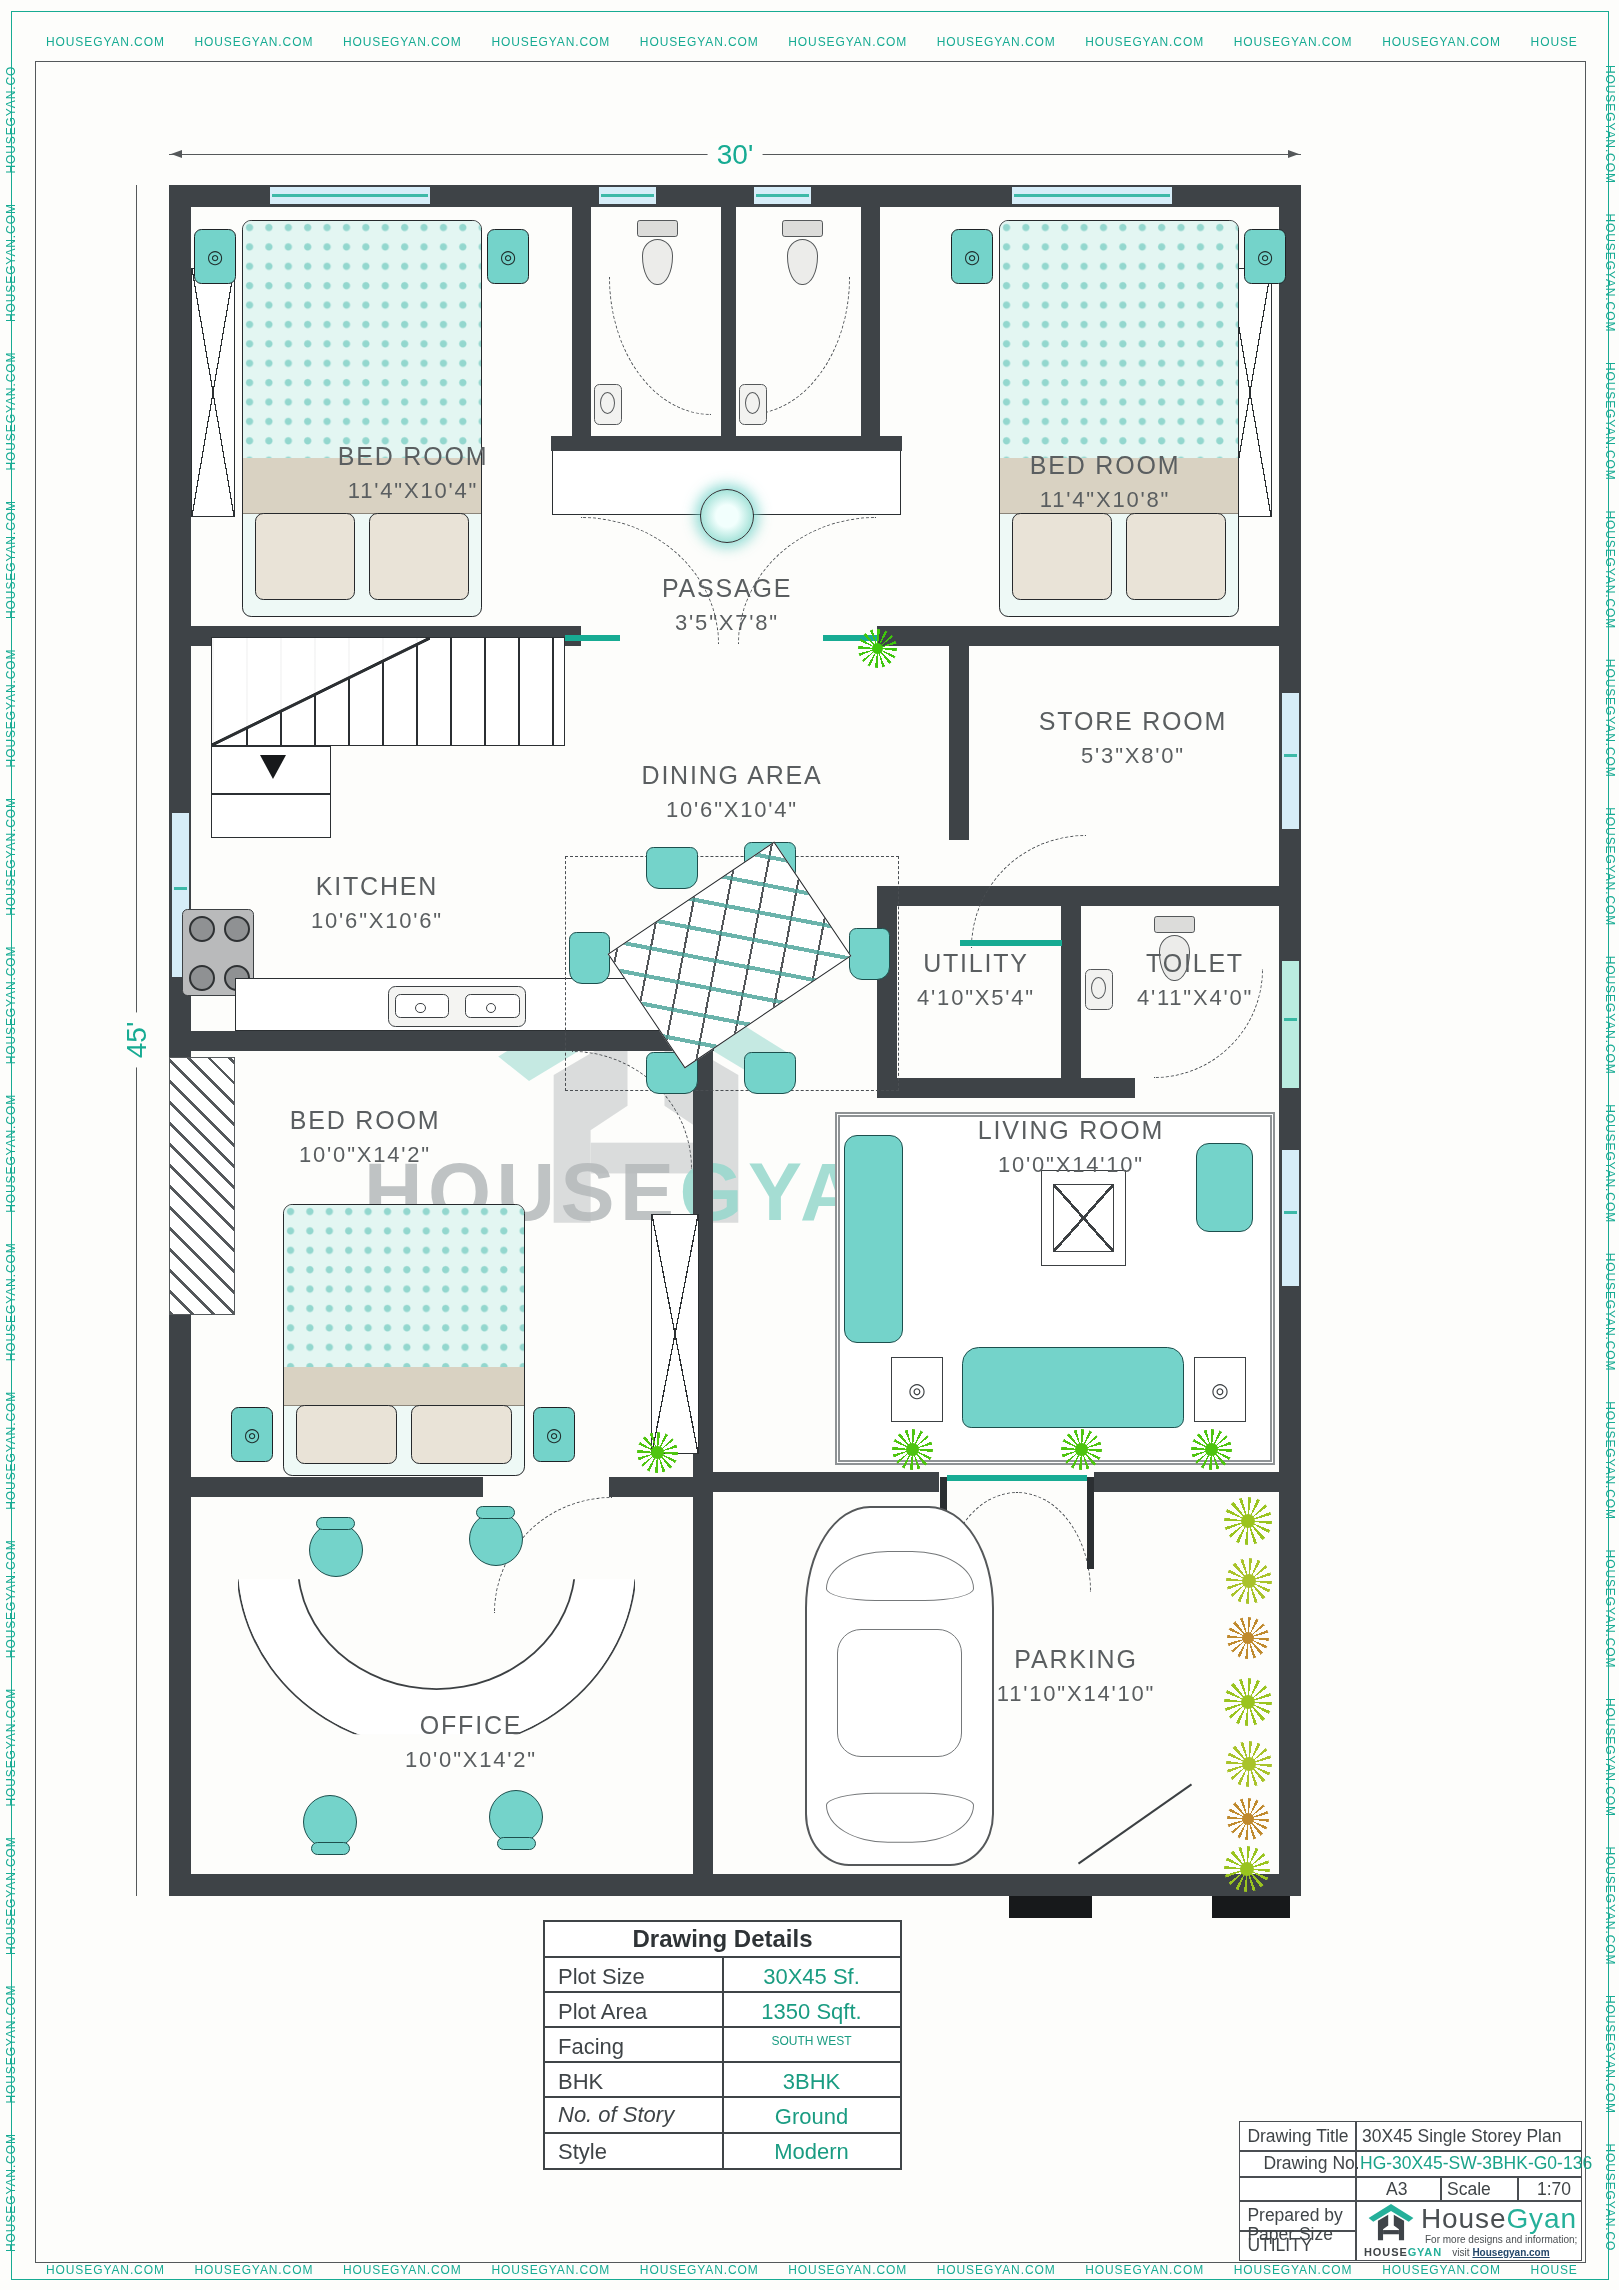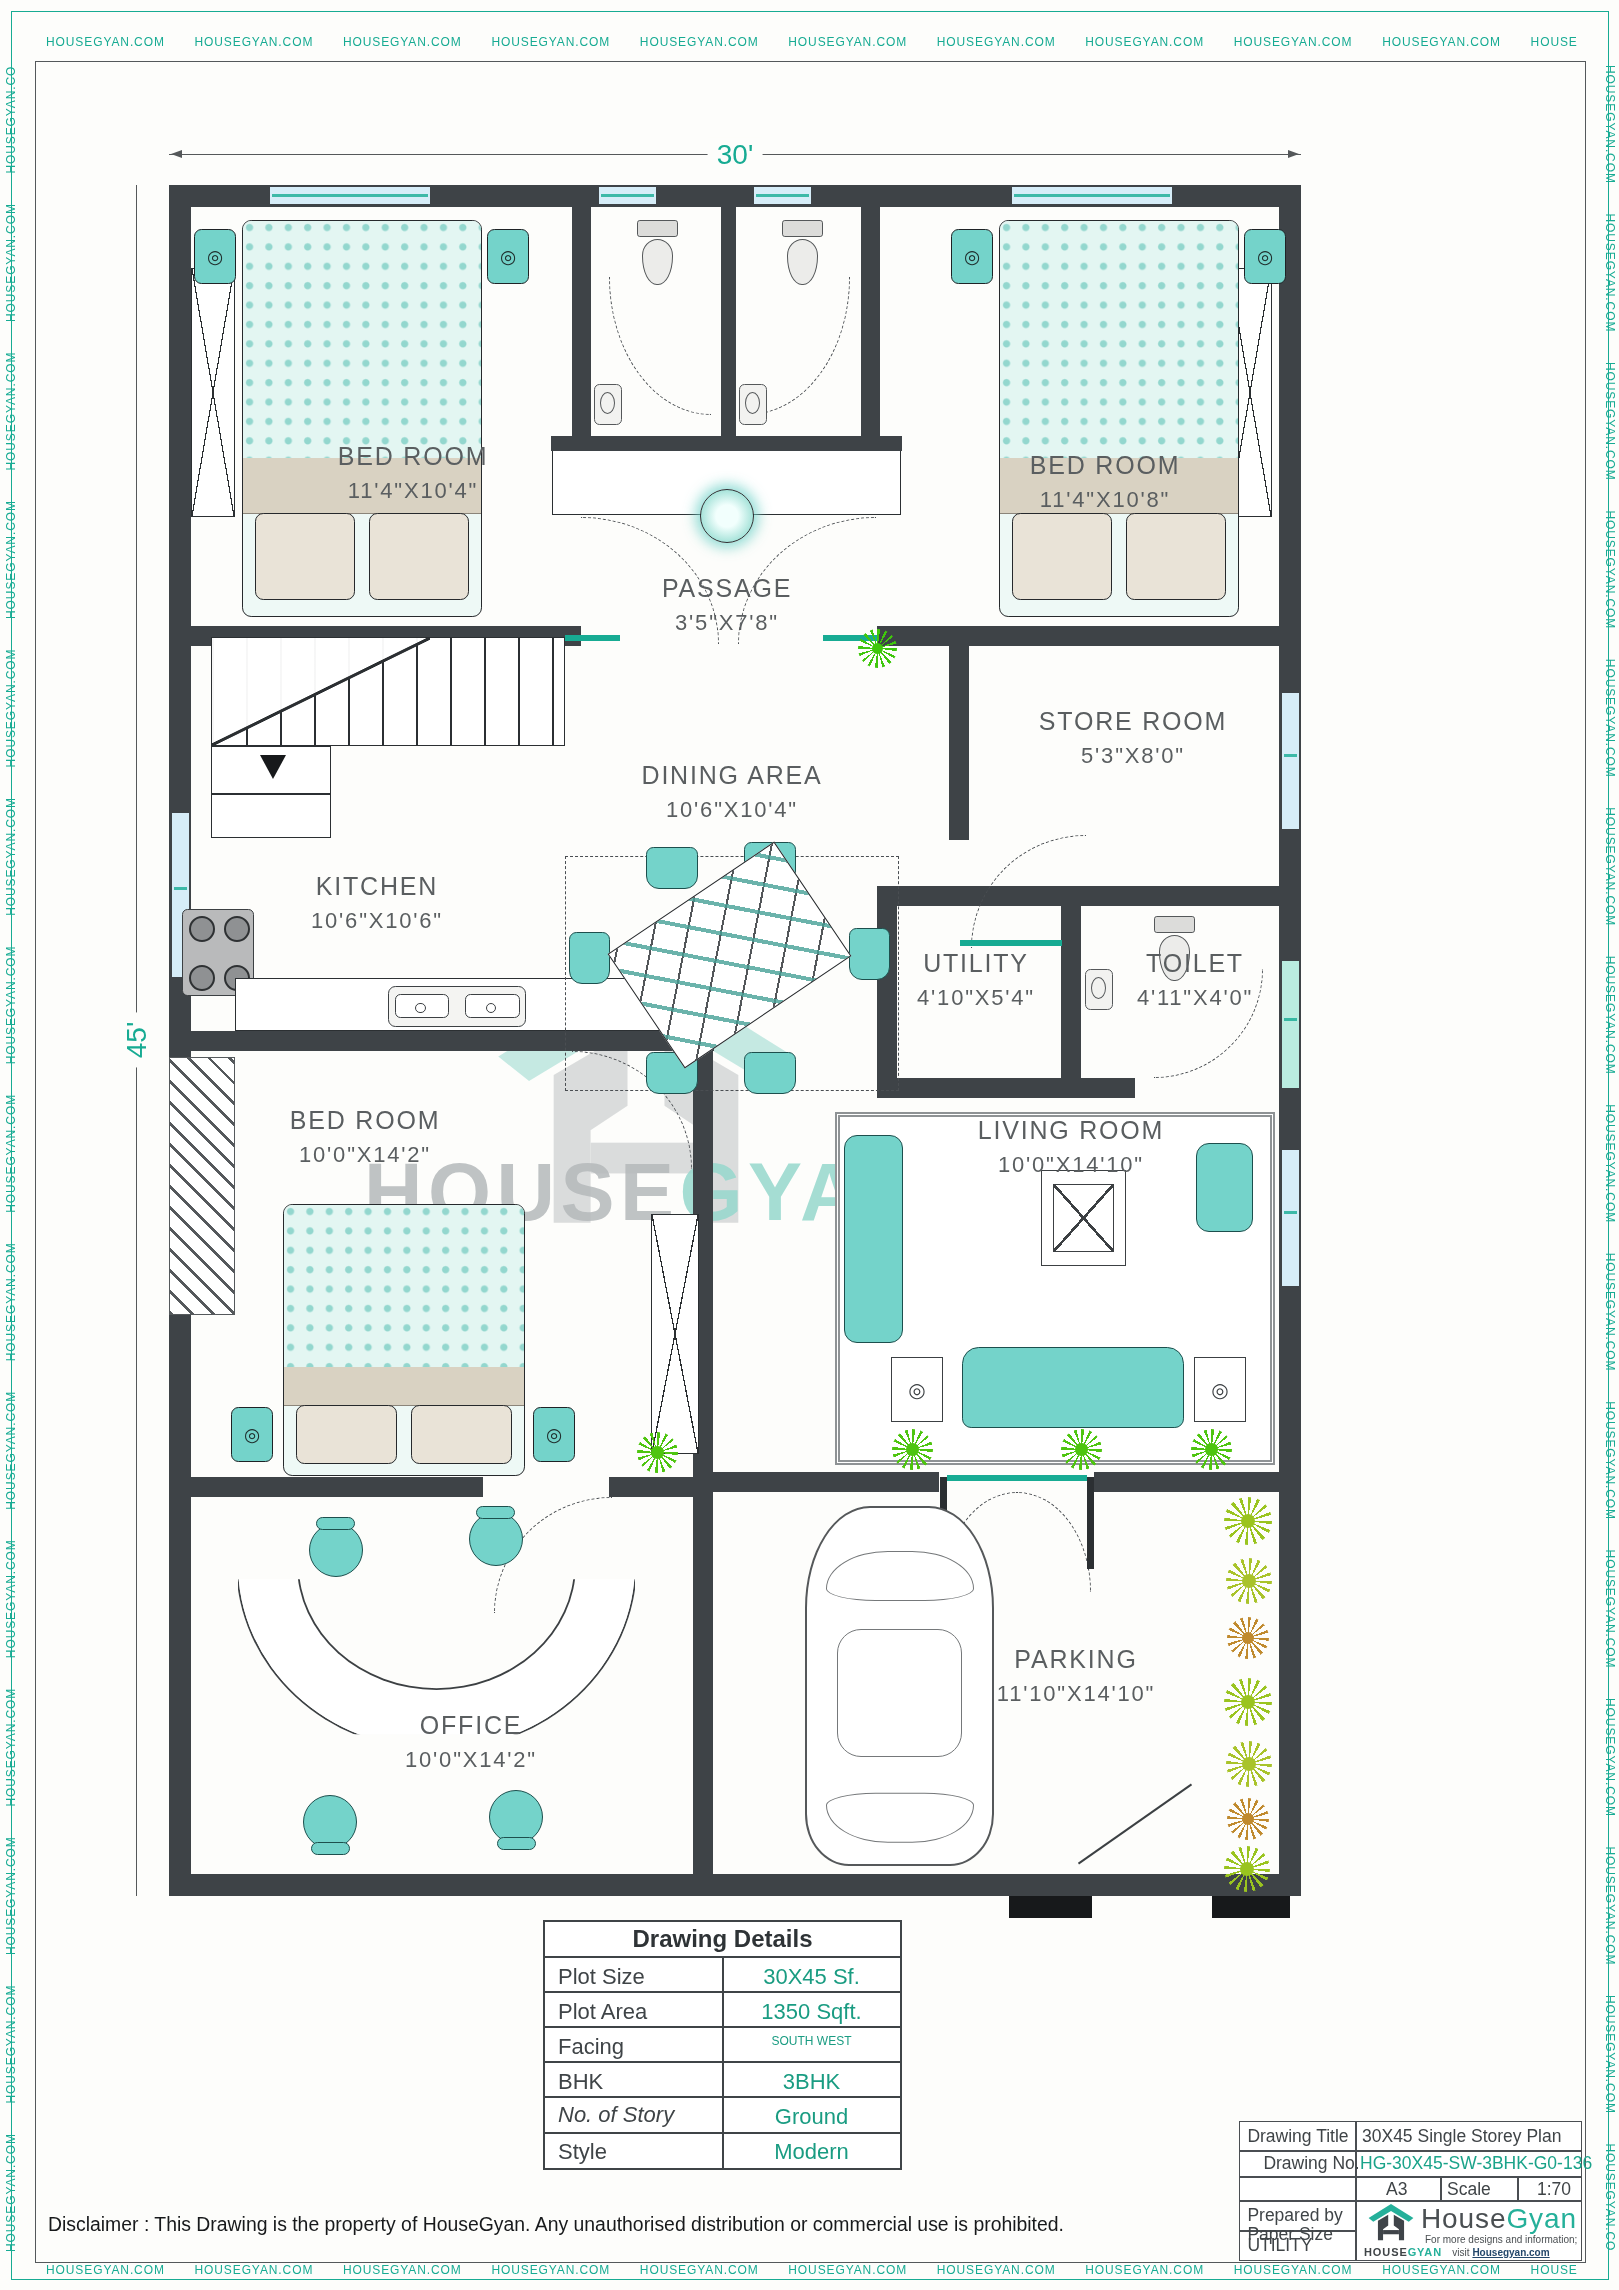--- a/index.html
+++ b/index.html
@@ -421,16 +421,15 @@
     <div class="c tagline" style="left:185px;top:111px;width:152px;">
       <span>For more designs and information;</span><br>
       <span>visit</span>
       <a href="#">Housegyan.com</a>
     </div>
     <div class="c logo-cap" style="left:124px;top:124px;">
       <span class="b1">HOUSE</span><span class="b2">GYAN</span>
     </div>
   </div>
 
-  <div class="disclaimer">Disclaimer : This Drawing is the property of HouseGyan. Any unauthorised distribution or commercial use is prohibited.</div>
 
 </div>
 
 
 </body></html>

